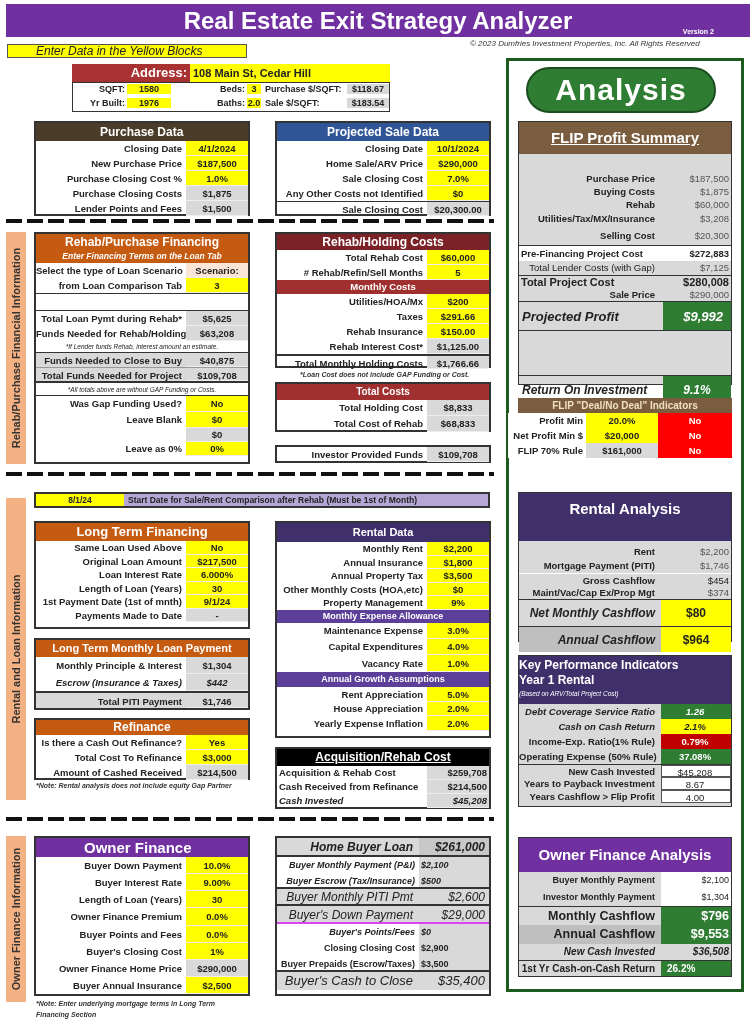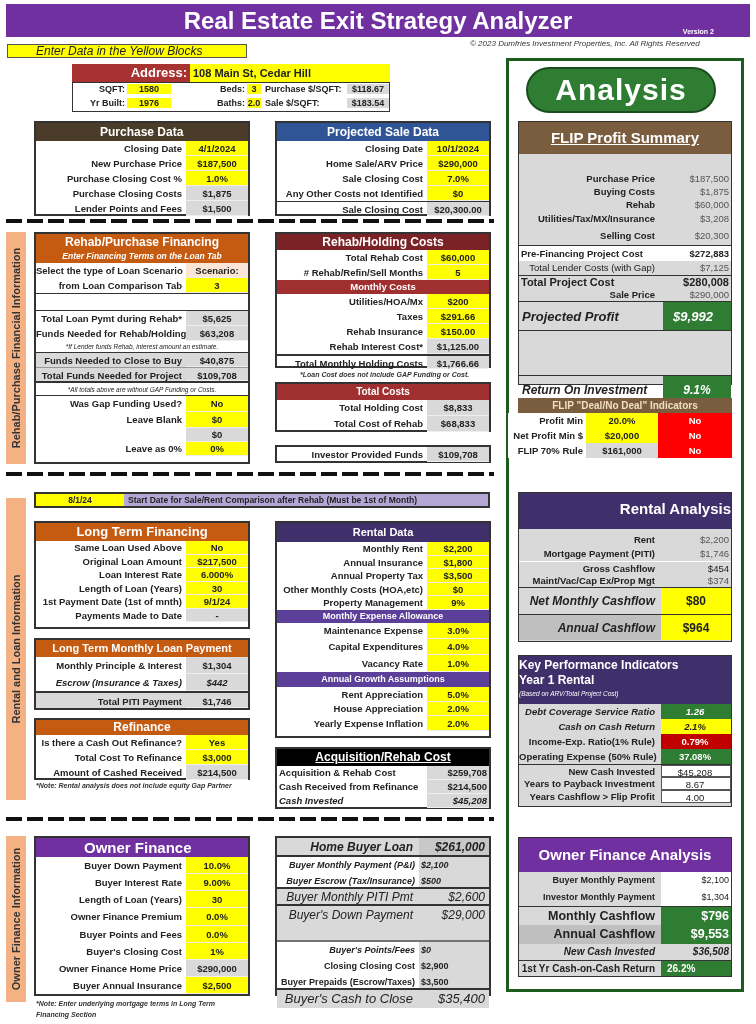--- a/index.html
+++ b/index.html
@@ -408,21 +408,21 @@
       <span style="width:70px;padding-left:2px;background:#d9d9d9">$2,100</span>
     </div>
   <div style="display:flex;height:16px;line-height:16px;font-size:9px;border-bottom:2px solid #333">
       <span style="flex:1;text-align:right;padding-right:4px">Buyer Escrow (Tax/Insurance)</span>
       <span style="width:70px;padding-left:2px;background:#d9d9d9">$500</span>
     </div>
   <div style="display:flex;height:17px;line-height:17px;font-size:12px;background:#d9d9d9;border-bottom:2px solid #333;font-weight:normal">
       <span style="flex:1;text-align:right;padding-right:6px">Buyer Monthly PITI Pmt</span>
       <span style="width:70px;text-align:right;padding-right:4px">$2,600</span>
     </div>
-  <div style="display:flex;height:36px;line-height:18px;font-size:12px;background:#d9d9d9;border-bottom:2px solid #737373;font-weight:normal">
+  <div style="display:flex;height:18px;line-height:18px;font-size:12px;background:#d9d9d9;border-bottom:2px solid #d946ef;font-weight:normal">
       <span style="flex:1;text-align:right;padding-right:6px">Buyer's Down Payment</span>
       <span style="width:70px;text-align:right;padding-right:4px">$29,000</span>
     </div>
   <div style="display:flex;height:16px;line-height:16px;font-size:9px">
       <span style="flex:1;text-align:right;padding-right:4px">Buyer's Points/Fees</span>
       <span style="width:70px;padding-left:2px;background:#d9d9d9">$0</span>
     </div>
   <div style="display:flex;height:16px;line-height:16px;font-size:9px;font-style:normal">
       <span style="flex:1;text-align:right;padding-right:4px">Closing Closing Cost</span>
       <span style="width:70px;padding-left:2px;background:#d9d9d9">$2,900</span>
@@ -473,21 +473,21 @@
   <div class="rrow" style="height:13px;border-top:1px solid #333">
       <span class="lbl" style="text-align:left;padding-left:2px;font-size:11px">Total Project Cost</span>
       <span class="val" style="color:#222;font-weight:bold;font-size:11px">$280,008</span>
     </div>
   <div class="rrow">
       <span class="lbl">Sale Price</span>
       <span class="val">$290,000</span>
     </div>
   <div style="display:flex;height:30px;border-top:1px solid #333;border-bottom:1px solid #333">
     <span style="flex:1;font:bold italic 13px/30px 'Liberation Sans',sans-serif;padding-left:3px">Projected Profit</span>
-    <span class="green" style="width:68px;font:bold italic 13px/30px 'Liberation Sans',sans-serif;text-align:center;padding-right:8px">$9,992</span>
+    <span class="green" style="width:68px;font:bold italic 13px/30px 'Liberation Sans',sans-serif;text-align:right;padding-right:8px">$9,992</span>
   </div>
   <div style="height:44px"></div>
   <div style="display:flex;height:28px;border-top:1px solid #333;border-bottom:1px solid #333">
     <span style="flex:1;font:bold italic 12px/28px 'Liberation Sans',sans-serif;padding-left:3px">Return On Investment</span>
     <span class="green" style="width:68px;font:bold italic 12px/28px 'Liberation Sans',sans-serif;text-align:center">9.1%</span>
   </div>
 </div>
 <div class="abs" style="left:518px;top:398px;width:214px;height:15px;background:#7a5c3e;color:#f0e0c0;font:bold 10px/15px 'Liberation Sans',sans-serif;text-align:center">FLIP "Deal/No Deal" Indicators</div>
 <div class="abs" style="left:508px;top:413px;width:224px;font-size:9.5px;font-weight:bold">
   <div style="display:flex;height:15px;line-height:15px">
@@ -501,21 +501,21 @@
       <span class="red" style="flex:1;text-align:center">No</span>
     </div>
   <div style="display:flex;height:15px;line-height:15px">
       <span style="width:78px;text-align:right;padding-right:3px;background:#fff">FLIP 70% Rule</span>
       <span class="g" style="width:72px;text-align:center">$161,000</span>
       <span class="red" style="flex:1;text-align:center">No</span>
     </div>
 </div>
 
 <div class="rp" style="top:492px;height:150px;background:#d9d9d9">
-  <div style="background:#3f2f6b;color:#fff;font:bold 15px/32px 'Liberation Sans',sans-serif;text-align:right;height:36px">Rental Analysis</div>
+  <div style="background:#3f2f6b;color:#fff;font:bold 15px/32px 'Liberation Sans',sans-serif;text-align:center;height:48px">Rental Analysis</div>
   <div class="rrow" style="margin-top:4px">
       <span class="lbl">Rent</span>
       <span class="val">$2,200</span>
     </div>
   <div class="rrow" style="height:15px;line-height:15px">
       <span class="lbl">Mortgage Payment (PITI)</span>
       <span class="val">$1,746</span>
     </div>
   <div class="rrow" style="border-top:1px solid #fff">
       <span class="lbl">Gross Cashflow</span>

